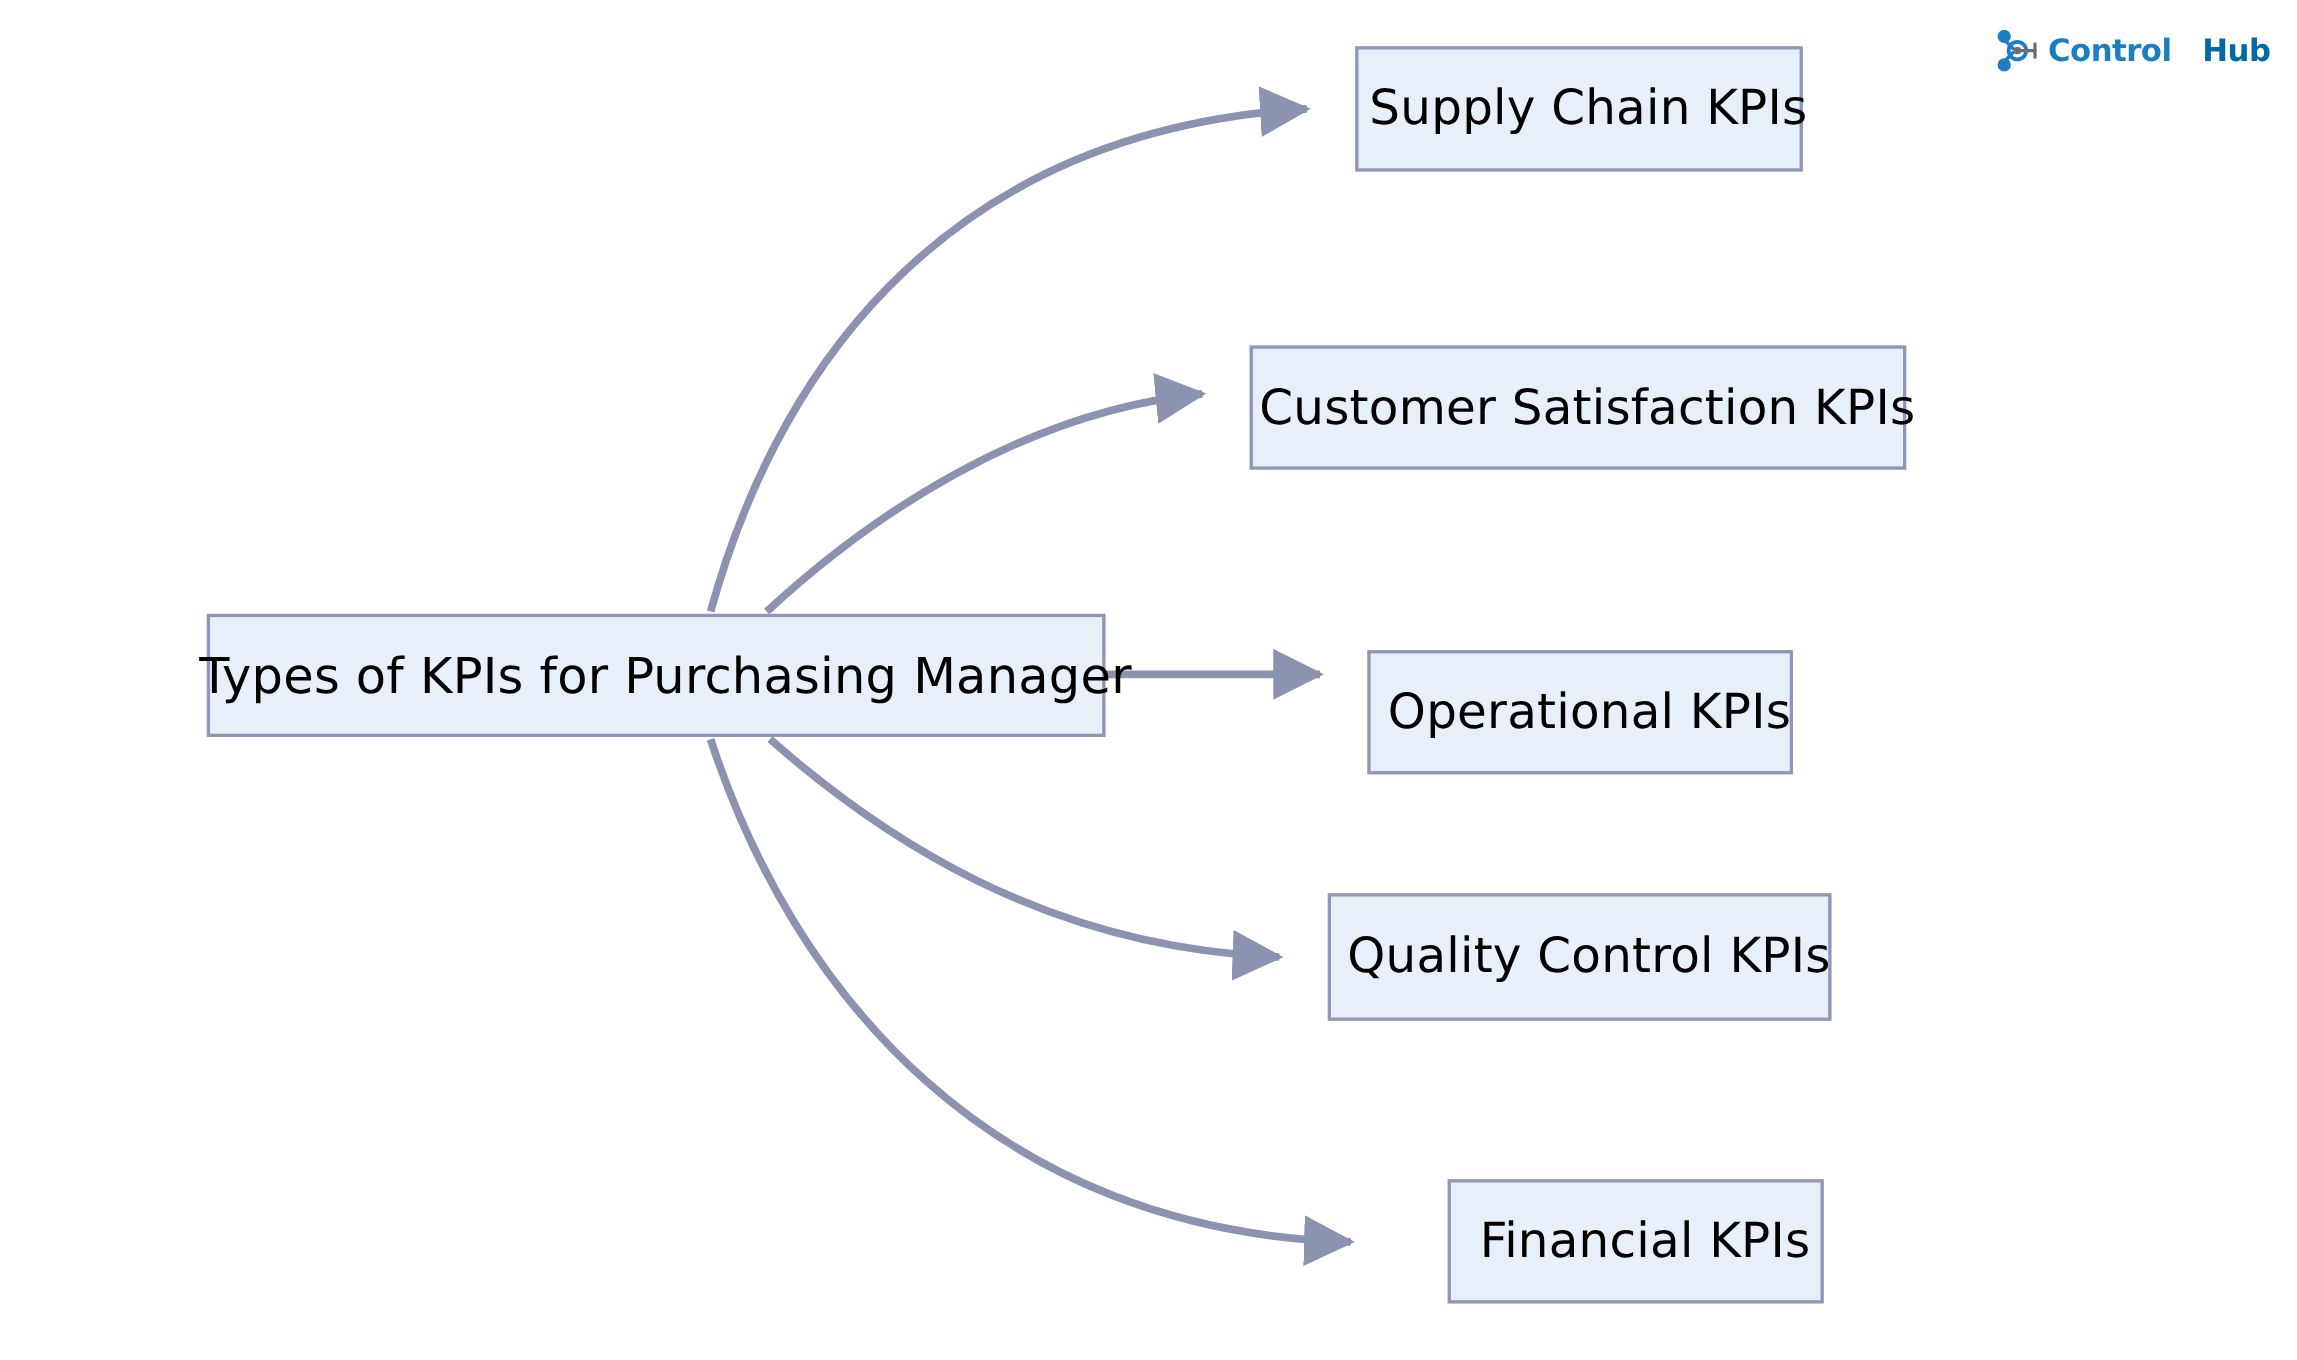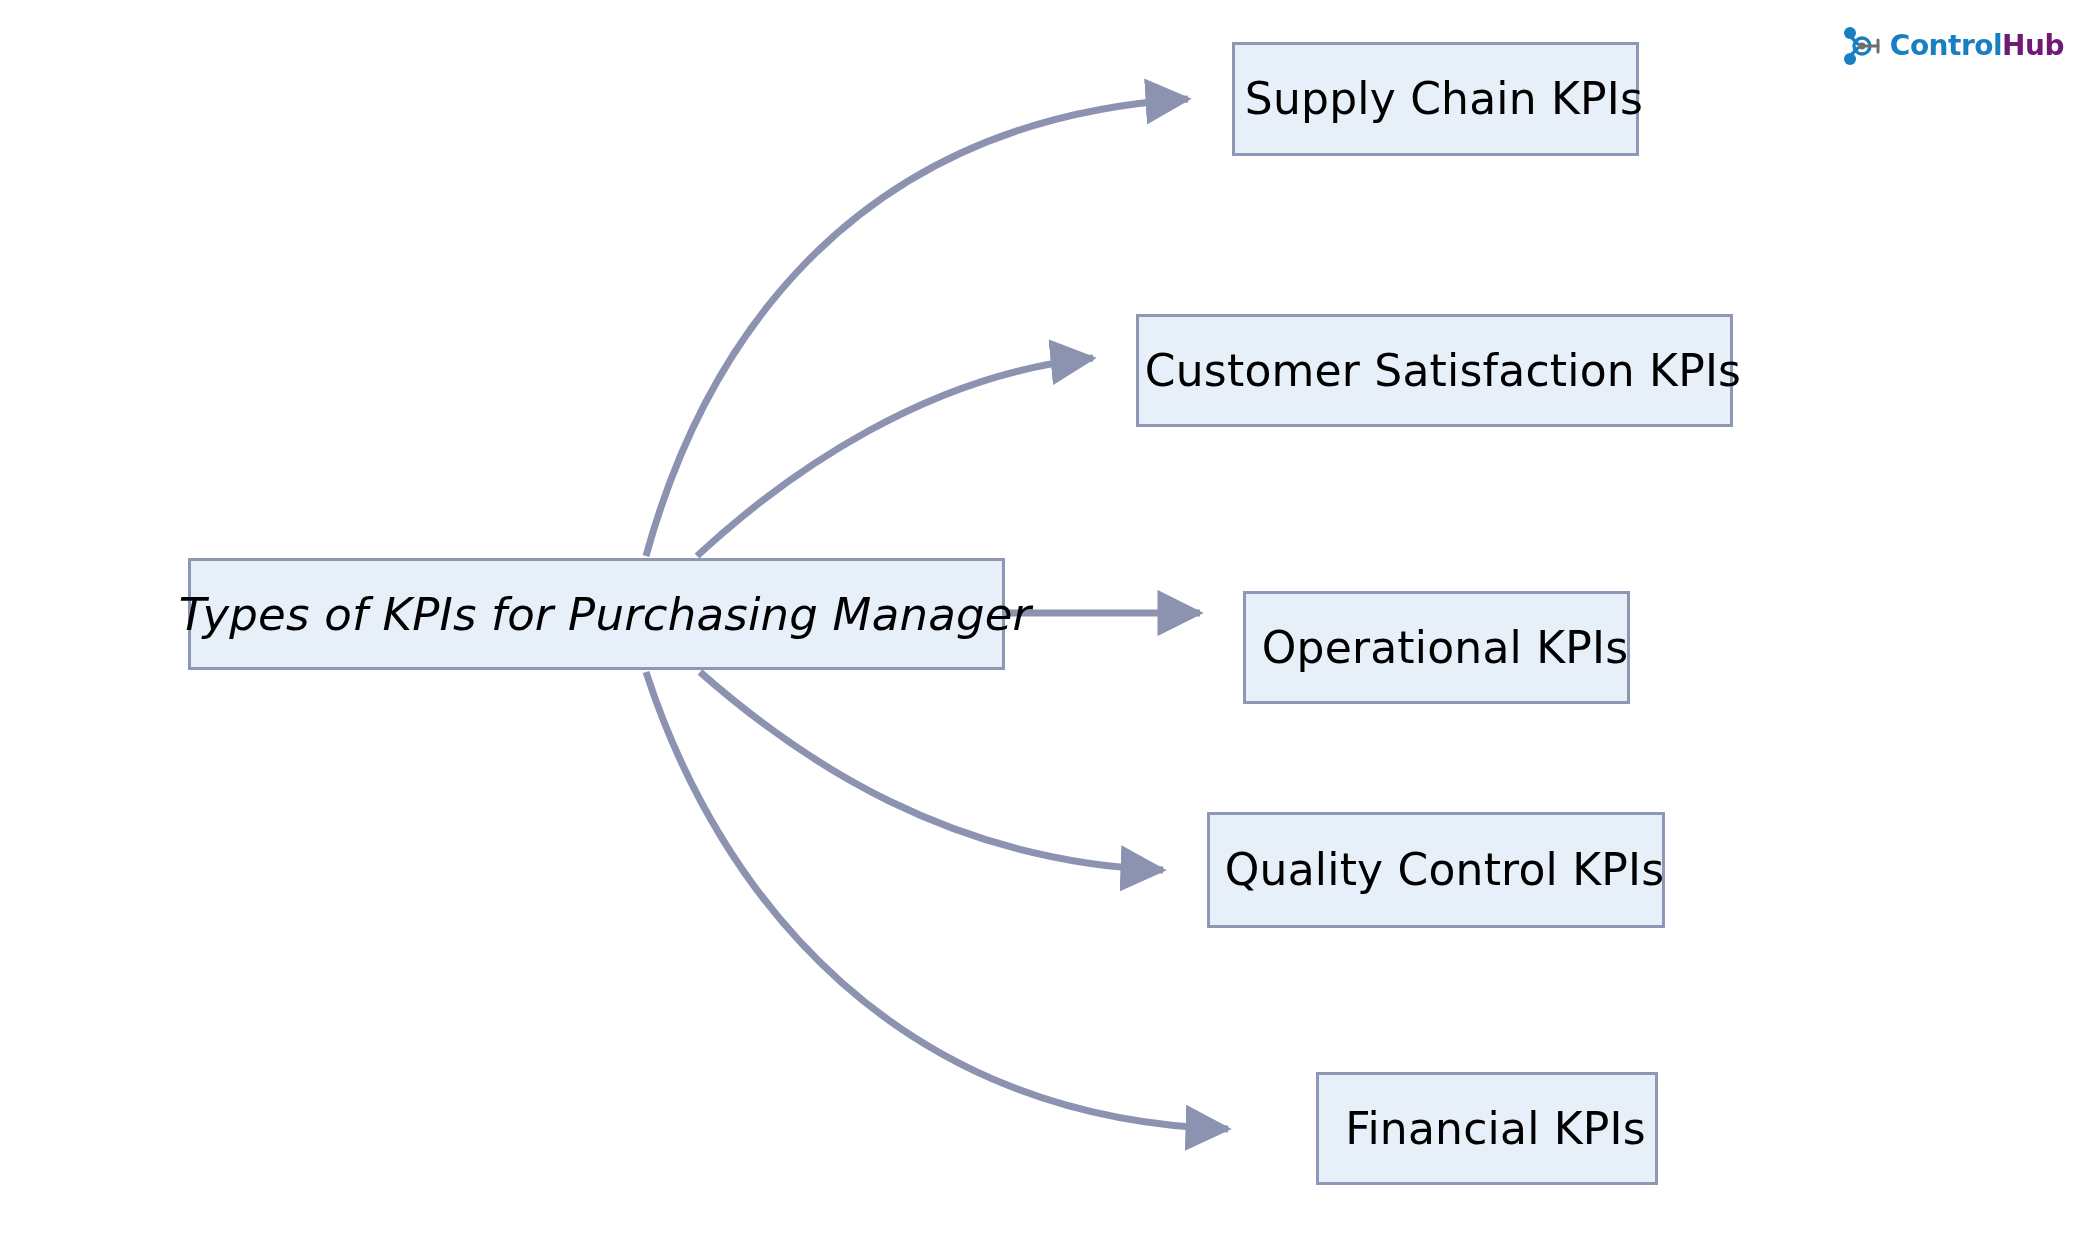--- a/index.html
+++ b/index.html
@@ -45,21 +45,20 @@
     line-height: 1;
     padding: 0 14px;
   }
   
   #node-root {
     left: 188px;
     top: 558px;
     width: 817px;
     height: 112px;
     font-size: 45px;
-    font-style: italic;
   }
   
   #node-supply-chain {
     left: 1232px;
     top: 42px;
     width: 407px;
     height: 114px;
   }
   #node-customer-satisfaction {
     left: 1136px;
@@ -104,21 +103,21 @@
   }
   #logo .logo-text {
     font-family: "DejaVu Sans", "Liberation Sans", sans-serif;
     font-size: 28px;
     font-weight: bold;
     letter-spacing: -0.5px;
     line-height: 1;
     white-space: nowrap;
   }
   #logo .logo-text .brand-a { color: #1a7fc1; }
-  #logo .logo-text .brand-b { color: #701a75; }
+  #logo .logo-text .brand-b { color: #0369a1; padding-left: 28px; }
 </style>
 </head>
 <body>
 
 <div id="canvas">
 
   <svg id="edges" viewBox="0 0 2088 1236" width="2088" height="1236" xmlns="http://www.w3.org/2000/svg">
     <defs>
       <marker id="arrow" viewBox="0 0 10 10" refX="9.2" refY="5" markerWidth="6.6" markerHeight="6.6" orient="auto-start-reverse">
         <path d="M 0 0 L 10 5 L 0 10 z" fill="#8b93b0"></path>

